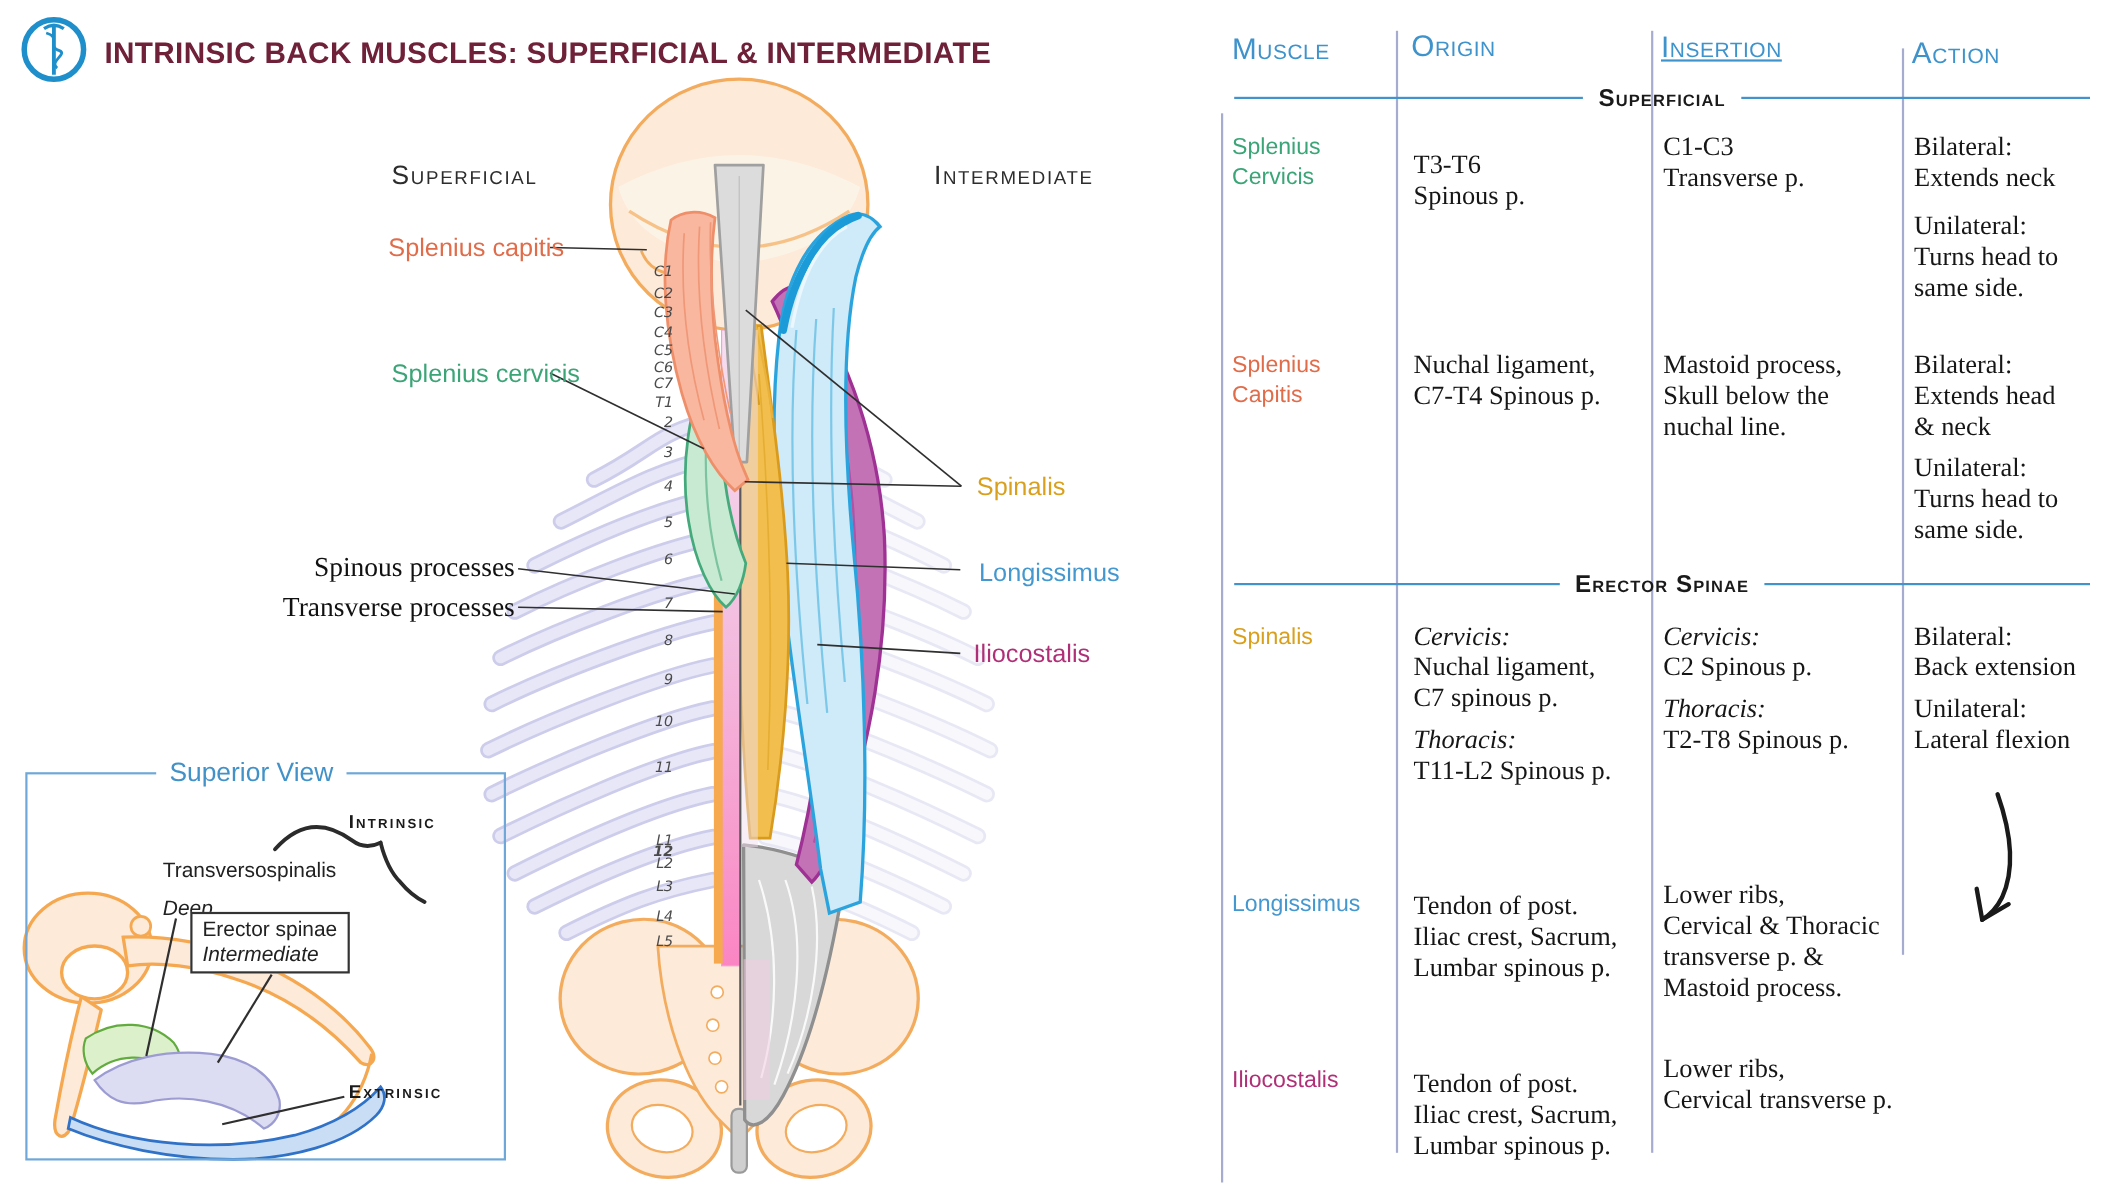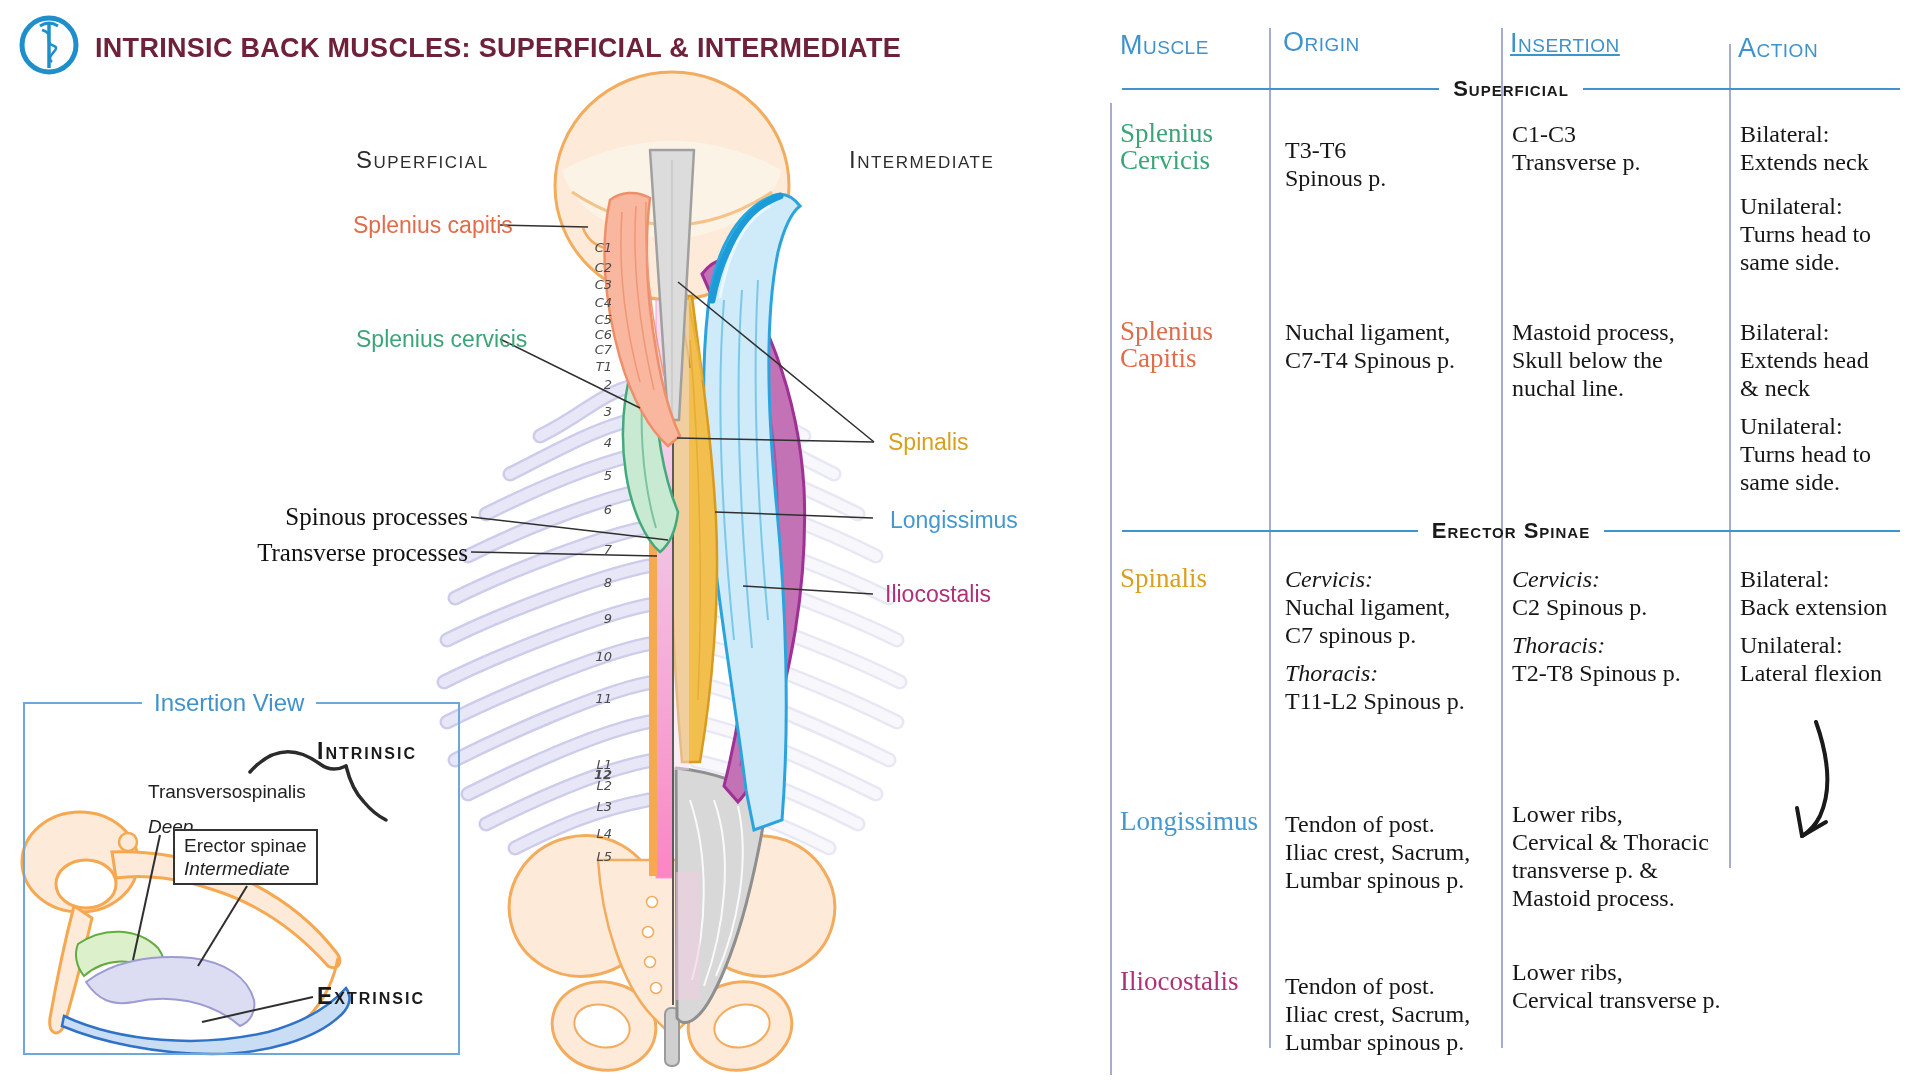--- a/index.html
+++ b/index.html
@@ -14,35 +14,35 @@
   .sc{font-variant:small-caps;}
   .fig-head{font-size:24px;letter-spacing:1.5px;color:#2d2d2d;font-weight:500;}
   .mlabel{font-size:23px;white-space:nowrap;}
   .seriflabel{font-family:"Liberation Serif",serif;font-size:25px;color:#111;white-space:nowrap;}
   .vert{left:560px;width:52px;text-align:right;font-size:13px;font-style:italic;color:#4a4a4a;
         font-family:"DejaVu Sans",sans-serif;line-height:14px;}
 
   
   .inset-box{left:23px;top:702px;width:433px;height:349px;border:2px solid #6fa8d8;}
   .inset-title{left:142px;top:689px;background:#fff;padding:0 12px;font-size:24px;color:#4292c9;}
-  .caps-label{font-variant:small-caps;font-size:23px;font-weight:600;letter-spacing:2px;color:#1a1a1a;}
+  .caps-label{font-variant:small-caps;font-size:17px;font-weight:600;letter-spacing:2px;color:#1a1a1a;}
   .ins-txt{font-size:19px;color:#222;white-space:nowrap;margin-left:23px;}
   .erector-box{left:173px;top:829px;border:2px solid #333;background:#fff;padding:3px 9px;
                font-size:19px;color:#222;line-height:23px;}
 
   
   .vline{position:absolute;width:1.5px;background:#a6abd0;}
   .thead{font-variant:small-caps;font-size:27px;color:#3f93cc;letter-spacing:.5px;}
   .sec{position:absolute;left:1122px;width:778px;display:flex;align-items:center;height:24px;}
   .secline{flex:1;height:2px;background:#4293cb;}
   .seclabel{padding:0 14px;font-variant:small-caps;font-size:22px;font-weight:600;
             letter-spacing:1px;color:#1a1a1a;white-space:nowrap;}
   .cell{position:absolute;font-family:"Liberation Serif",serif;font-size:24px;line-height:28px;
         color:#161616;white-space:nowrap;}
-  .mname{position:absolute;font-family:Liberation Serif, serif;font-size:27px;line-height:27px;
+  .mname{position:absolute;font-family:Liberation Sans, sans-serif;font-size:21px;line-height:27px;
          white-space:nowrap;}
   .it{font-style:italic;}
   .g10{margin-top:10px;}
   .g16{margin-top:16px;}
   .c-green{color:#3ba577;} .c-orange{color:#e06c4a;} .c-gold{color:#d9a01e;}
   .c-blue{color:#4498cf;} .c-magenta{color:#b03077;}
 </style>
 </head>
 <body>
 
@@ -279,21 +279,21 @@
   <div class="abs vert" style="top:650px;">10</div>
   <div class="abs vert" style="top:692px;">11</div>
   <div class="abs vert" style="top:768px;font-weight:bold;">12</div>
   <div class="abs vert" style="top:758px;">L1</div>
   <div class="abs vert" style="top:779px;">L2</div>
   <div class="abs vert" style="top:800px;">L3</div>
   <div class="abs vert" style="top:827px;">L4</div>
   <div class="abs vert" style="top:850px;">L5</div>
 
   <div class="abs inset-box"></div>
-  <div class="abs inset-title">Insertion View</div>
+  <div class="abs inset-title">Superior View</div>
   <div class="abs caps-label" style="left:317px;top:738px;">Intrinsic</div>
   <div class="abs ins-txt" style="left:125px;top:781px;">Transversospinalis</div>
   <div class="abs ins-txt it" style="left:125px;top:816px;">Deep</div>
   <div class="abs erector-box">
     <div>Erector spinae</div>
     <div class="it">Intermediate</div>
   </div>
   <div class="abs caps-label" style="left:317px;top:983px;">Extrinsic</div>
 
   <div class="vline" style="left:1110px;top:103px;height:972px;"></div>

